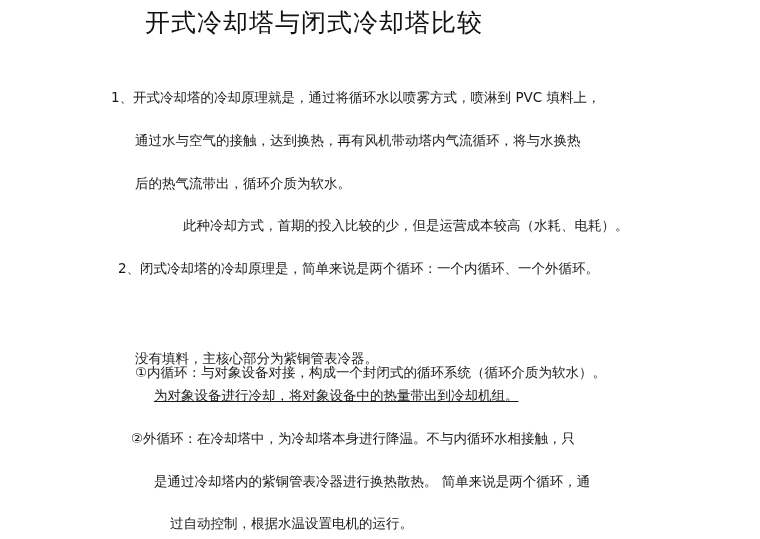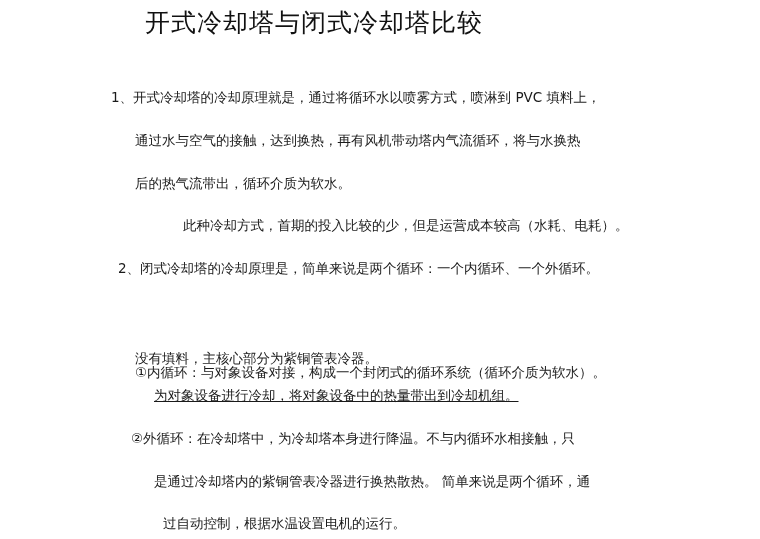--- a/index.html
+++ b/index.html
@@ -18,14 +18,14 @@
   <div class="line" style="top:89px; left:111px;">1、开式冷却塔的冷却原理就是，通过将循环水以喷雾方式，喷淋到 PVC 填料上，</div>
   <div class="line" style="top:132px; left:135px;">通过水与空气的接触，达到换热，再有风机带动塔内气流循环，将与水换热</div>
   <div class="line" style="top:175px; left:135px;">后的热气流带出，循环介质为软水。</div>
   <div class="line" style="top:217px; left:135px;margin-left:48px;">此种冷却方式，首期的投入比较的少，但是运营成本较高（水耗、电耗）。</div>
   <div class="line" style="top:260px; left:118px;">2、闭式冷却塔的冷却原理是，简单来说是两个循环：一个内循环、一个外循环。</div>
   <div class="line" style="top:302px; left:135px;margin-top:48px;">没有填料，主核心部分为紫铜管表冷器。</div>
   <div class="line" style="top:364px; left:135px;">①内循环：与对象设备对接，构成一个封闭式的循环系统（循环介质为软水）。</div>
   <div class="line" style="top:387px; left:154px;text-decoration:underline;">为对象设备进行冷却，将对象设备中的热量带出到冷却机组。</div>
   <div class="line" style="top:430px; left:131px;">②外循环：在冷却塔中，为冷却塔本身进行降温。不与内循环水相接触，只</div>
   <div class="line" style="top:473px; left:154px;">是通过冷却塔内的紫铜管表冷器进行换热散热。 简单来说是两个循环，通</div>
-  <div class="line" style="top:515px; left:163px;">过自动控制，根据水温设置电机的运行。</div>
+  <div class="line" style="top:515px; left:170px;">过自动控制，根据水温设置电机的运行。</div>
 </div>
 
 </body></html>

